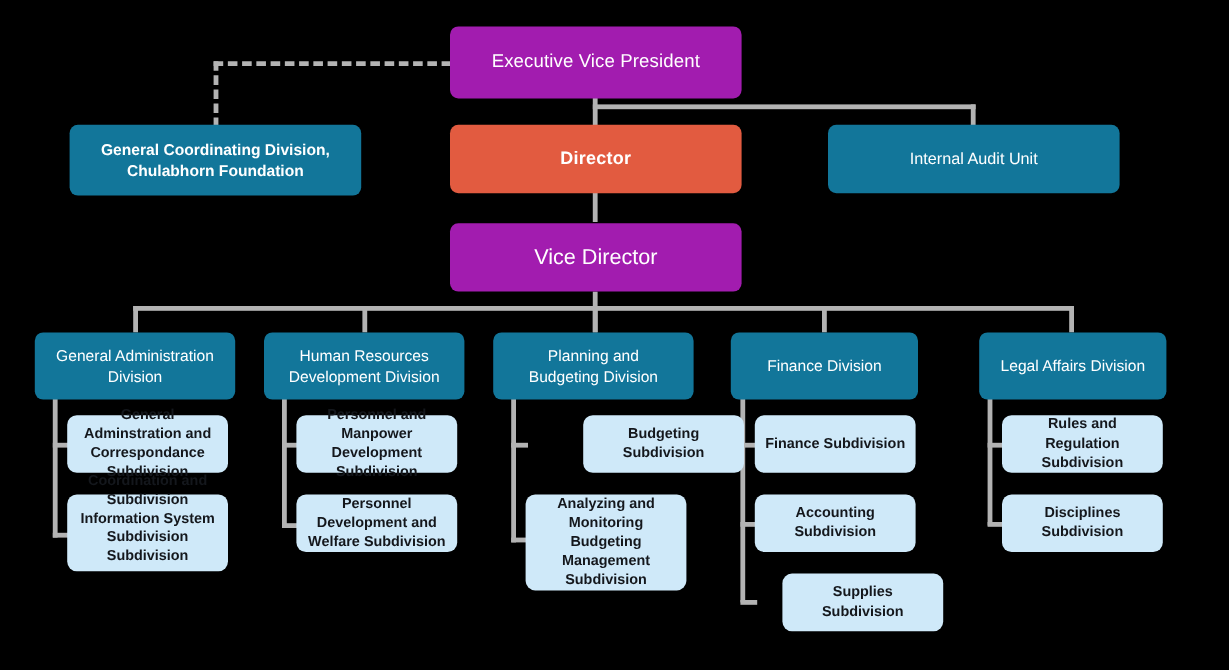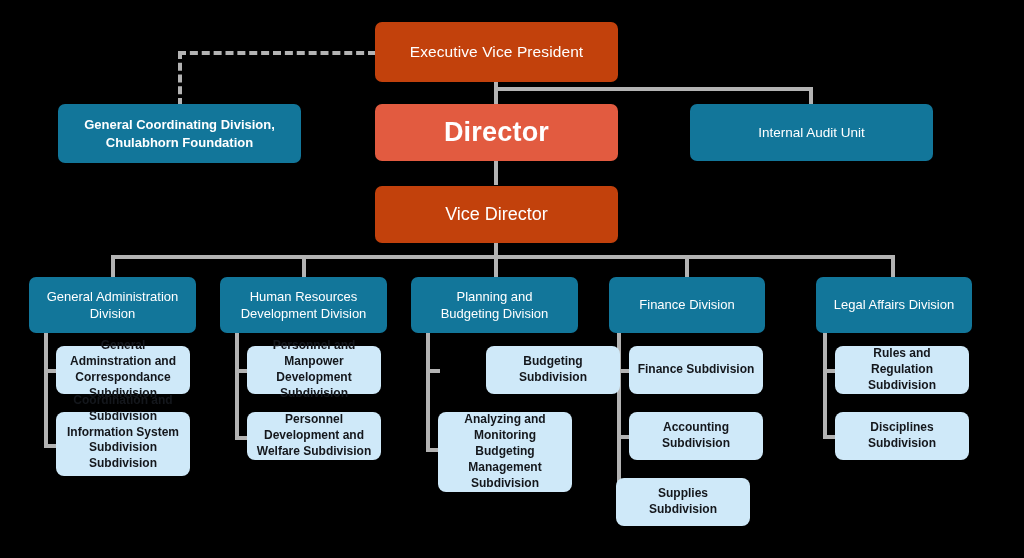--- a/index.html
+++ b/index.html
@@ -42,39 +42,39 @@
     box-sizing: border-box;
     display: flex;
     align-items: center;
     justify-content: center;
     text-align: center;
     border-radius: 7px;
     line-height: 1.32;
     padding: 4px 8px;
   }
   .node-navy {
-    background: #c2410c;
+    background: #a21caf;
     color: #ffffff;
   }
   .node-orange {
     background: #E25B40;
     color: #ffffff;
   }
   .node-teal {
     background: #12769A;
     color: #ffffff;
   }
   .node-lightblue {
     background: #CFE9F9;
     color: #14171c;
     border-radius: 8px;
   }
 
   .t-exec   { font-size: 15.5px; font-weight: 400; letter-spacing: .1px; }
-  .t-dir    { font-size: 27px;   font-weight: 700; letter-spacing: .2px; }
+  .t-dir    { font-size: 15px;   font-weight: 700; letter-spacing: .2px; }
   .t-vdir   { font-size: 18px; font-weight: 400; }
   .t-side   { font-size: 13px;   font-weight: 700; }
   .t-audit  { font-size: 13.5px; font-weight: 400; }
   .t-div    { font-size: 13px;   font-weight: 400; }
   .t-sub    { font-size: 12px;   font-weight: 700; }
 </style>
 </head>
 <body>
 
 <div id="chart-root">
@@ -192,21 +192,21 @@
   <div class="node node-lightblue t-sub" style="left:438px; top:412px; width:134px; height:80px;">
     <span>Analyzing and Monitoring Budgeting Management Subdivision</span>
   </div>
 
   <div class="node node-lightblue t-sub" style="left:629px; top:346px; width:134px; height:48px;">
     <span>Finance Subdivision</span>
   </div>
   <div class="node node-lightblue t-sub" style="left:629px; top:412px; width:134px; height:48px;text-align:center;">
     <span>Accounting Subdivision</span>
   </div>
-  <div class="node node-lightblue t-sub" style="left:616px; top:478px; width:134px; height:48px;">
+  <div class="node node-lightblue t-sub" style="left:652px; top:478px; width:134px; height:48px;">
     <span>Supplies Subdivision</span>
   </div>
 
   <div class="node node-lightblue t-sub" style="left:835px; top:346px; width:134px; height:48px;">
     <span>Rules and Regulation Subdivision</span>
   </div>
   <div class="node node-lightblue t-sub" style="left:835px; top:412px; width:134px; height:48px;">
     <span>Disciplines Subdivision</span>
   </div>
 

